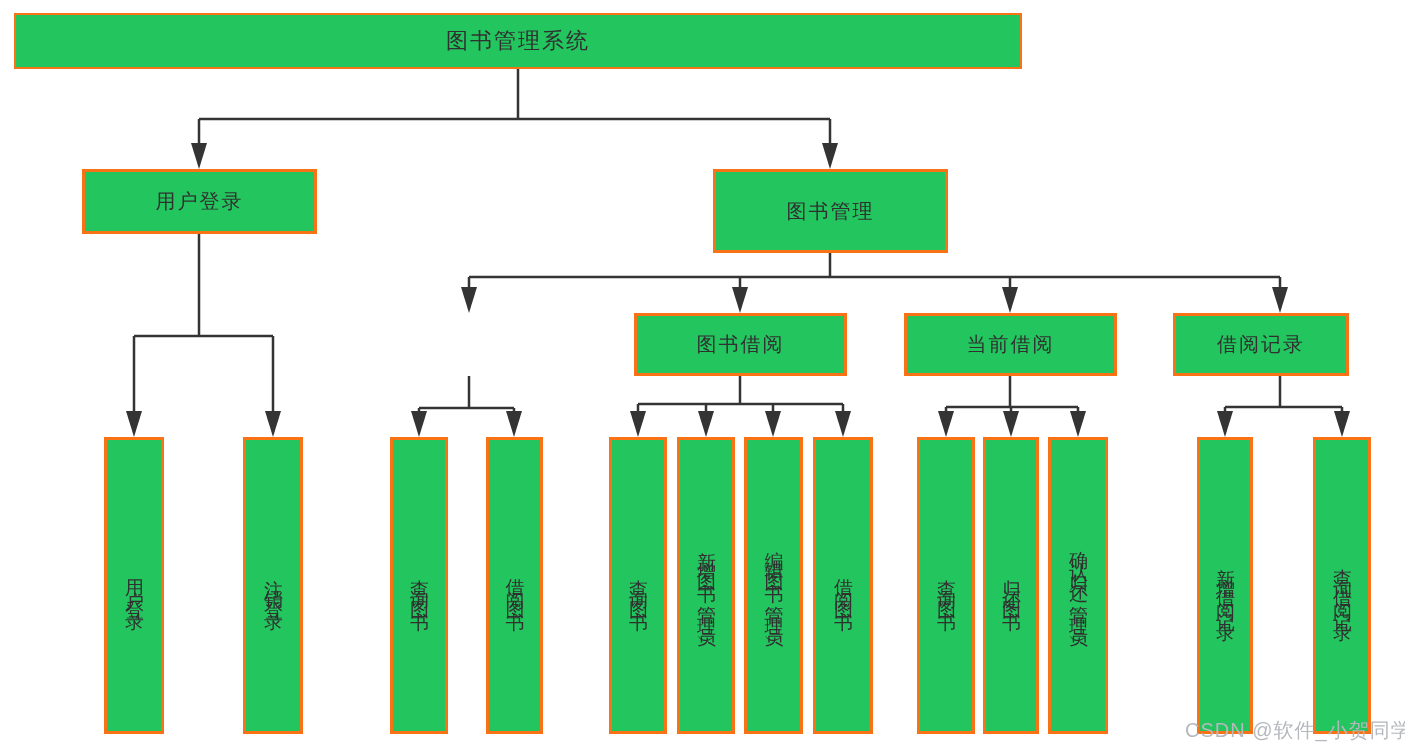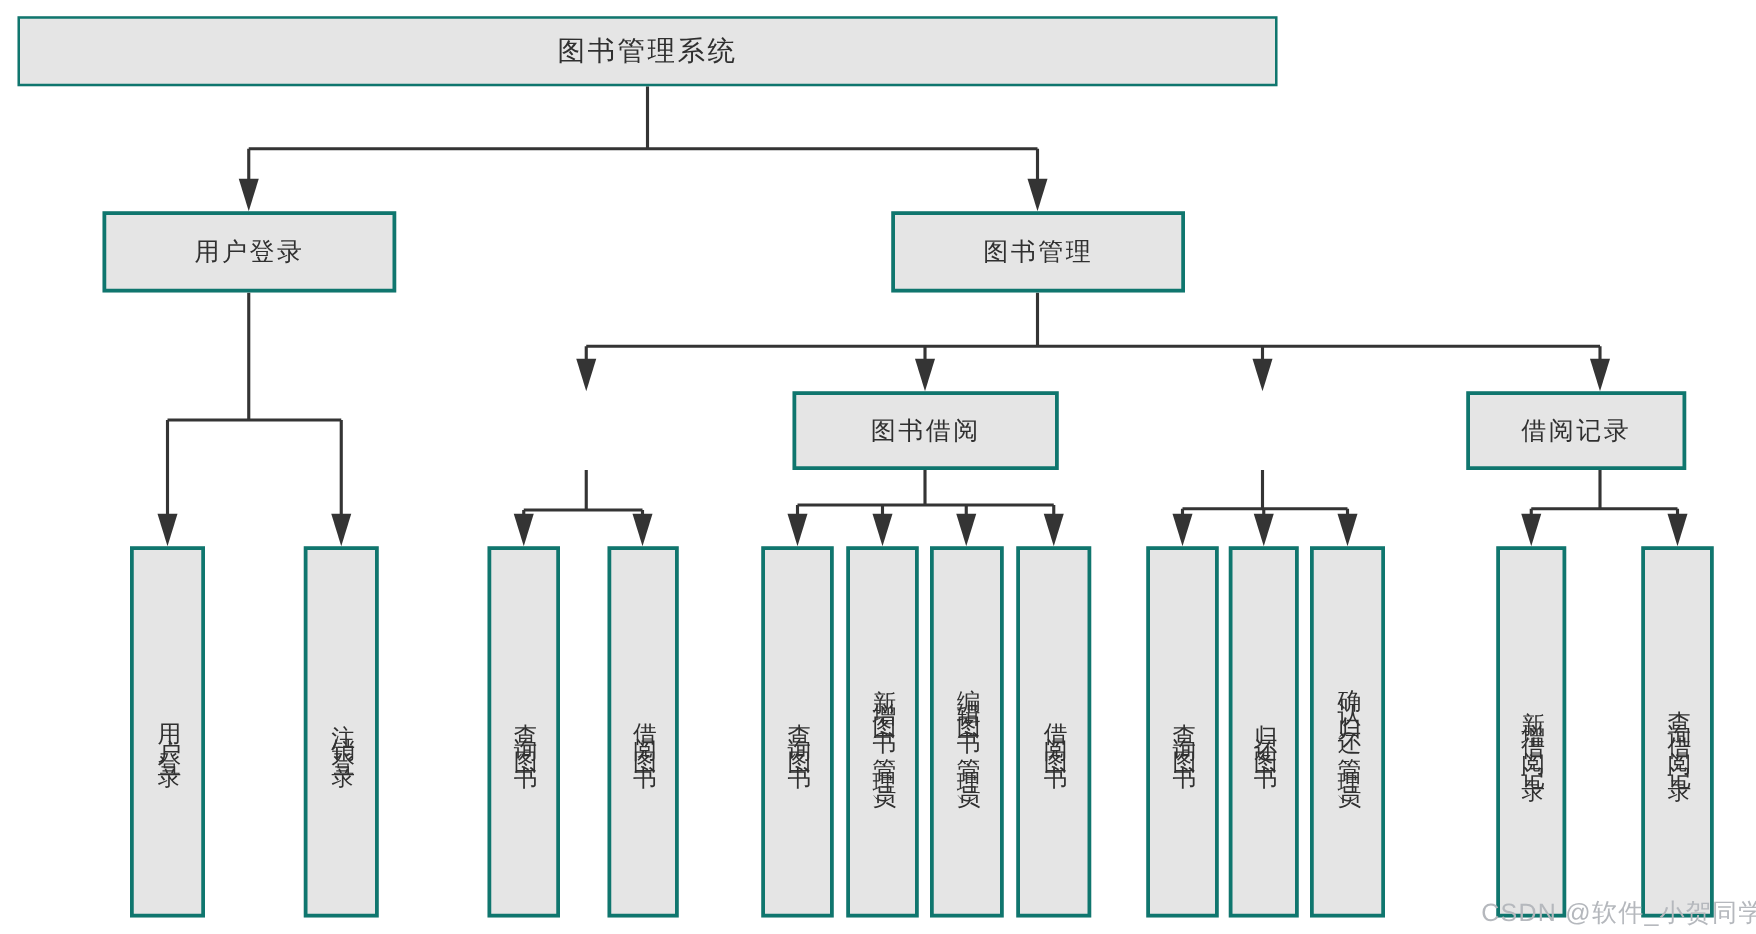--- a/index.html
+++ b/index.html
@@ -7,40 +7,40 @@
     position:relative;
     width:1405px; height:747px;
     background:#ffffff;
     font-family:"Liberation Sans", sans-serif;
     overflow:hidden;
   }
   .wires { position:absolute; left:0; top:0; }
   .box {
     position:absolute;
     box-sizing:border-box;
-    background:#e5e5e5;
-    border:3px solid #0f766e;
+    background:#22c55e;
+    border:3px solid #f97316;
     color:#303030;
     display:flex;
     align-items:center;
     justify-content:center;
     text-align:center;
   }
   .h { font-size:20px; letter-spacing:2px; white-space:nowrap; }
   .v {
     writing-mode:vertical-rl;
     text-orientation:mixed;
     font-size:19px;
     letter-spacing:11px;
     line-height:1.1;
     top:437px; height:297px;
   }
   #b-root   { left:14px;  top:13px;  width:1008px; height:56px; border-width:2px; font-size:22px; }
   #b-login  { left:82px;  top:169px; width:235px; height:65px; }
-  #b-mgmt   { left:713px; top:169px; width:235px; height:65px; }
+  #b-mgmt   { left:713px; top:169px; width:235px; height:84px; }
   #b-newbook{ left:362px; top:313px; width:215px; height:63px; }
   #b-borrow { left:634px; top:313px; width:213px; height:63px; }
   #b-current{ left:904px; top:313px; width:213px; height:63px; }
   #b-records{ left:1173px;top:313px; width:176px; height:63px; }
   #b-l1 { left:104px;  width:60px; }
   #b-l2 { left:243px;  width:60px; }
   #b-n1 { left:390px;  width:58px; }
   #b-n2 { left:486px;  width:57px; }
   #b-b1 { left:609px;  width:58px; }
   #b-b2 { left:677px;  width:58px; }
@@ -97,20 +97,21 @@
       <polygon points="1334,411 1350,411 1342,437"></polygon>
     </g>
   </svg>
 
   <div class="box h" id="b-root">图书管理系统</div>
 
   <div class="box h" id="b-login">用户登录</div>
   <div class="box h" id="b-mgmt">图书管理</div>
 
   <div class="box h" id="b-borrow">图书借阅</div>
+  <div class="box h" id="b-current">当前借阅</div>
   <div class="box h" id="b-records">借阅记录</div>
 
   <div class="box v" id="b-l1">用户登录</div>
   <div class="box v" id="b-l2">注销登录</div>
 
   <div class="box v" id="b-n1">查询图书</div>
   <div class="box v" id="b-n2">借阅图书</div>
 
   <div class="box v" id="b-b1">查询图书</div>
   <div class="box v" id="b-b2">新增图书（管理员）</div>

